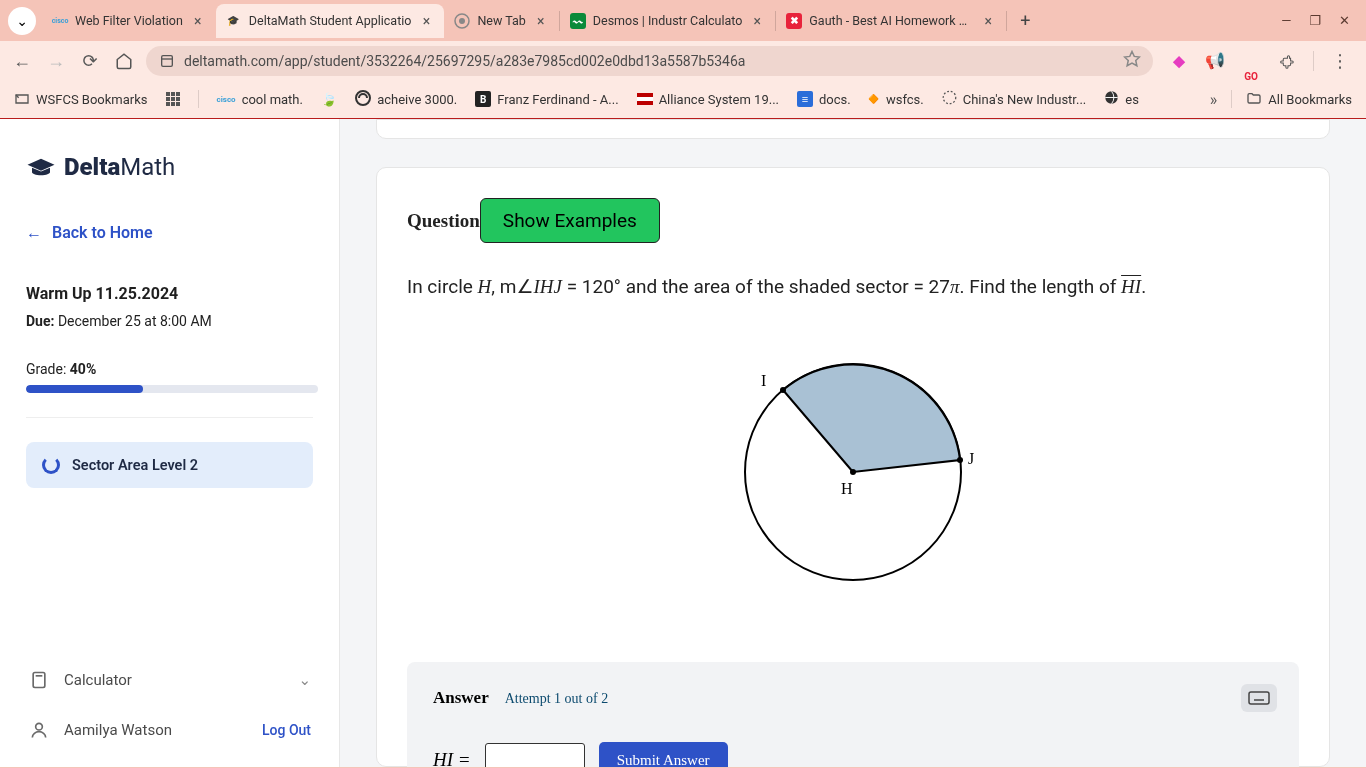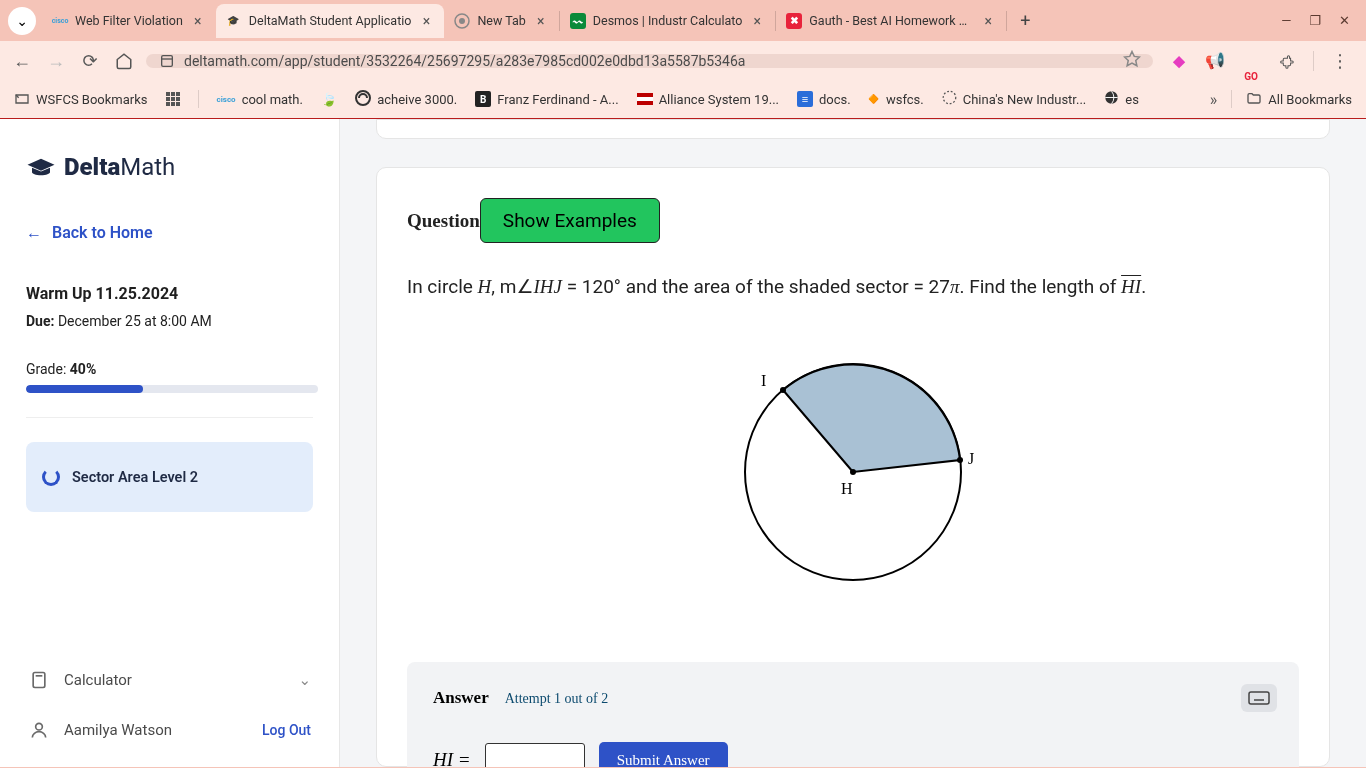--- a/index.html
+++ b/index.html
@@ -13,21 +13,21 @@
 .tab .favicon { width:16px; height:16px; flex:none; border-radius:2px; display:flex; align-items:center; justify-content:center; font-size:10px; }
 .tab .title { white-space:nowrap; overflow:hidden; text-overflow:ellipsis; flex:1; }
 .tab .close { width:16px; height:16px; flex:none; font-size:14px; color:#555; display:flex; align-items:center; justify-content:center; }
 .tab-sep { width:1px; height:20px; background:rgba(0,0,0,.15); }
 .newtab { width:28px; height:28px; display:flex; align-items:center; justify-content:center; font-size:18px; color:#444; margin-left:4px; }
 .win-controls { margin-left:auto; display:flex; gap:18px; padding-right:8px; color:#5a3a30; font-size:13px; }
 
 .addr-row { height:39px; background:#fde9e3; display:flex; align-items:center; padding:0 10px; gap:10px; }
 .nav-btn { width:24px; height:24px; display:flex; align-items:center; justify-content:center; color:#5a5a5a; font-size:18px; }
 .nav-btn.disabled { color:#bbb; }
-.addr-bar { flex:1; height:14px; background:#efd6cf; border-radius:15px; display:flex; align-items:center; padding:0 12px; gap:8px; font-size:14px; color:#4b4b4b; }
+.addr-bar { flex:1; height:30px; background:#efd6cf; border-radius:15px; display:flex; align-items:center; padding:0 12px; gap:8px; font-size:14px; color:#4b4b4b; }
 .addr-bar .site-icon { width:18px; height:18px; display:flex; align-items:center; justify-content:center; }
 .ext-icons { display:flex; gap:16px; align-items:center; padding:0 6px; }
 .ext-icon { width:20px; height:20px; display:flex; align-items:center; justify-content:center; }
 
 .bm-row { height:39px; background:#fde9e3; display:flex; align-items:center; padding:0 14px; gap:18px; font-size:13px; color:#333; border-bottom:1px solid #b91c1c; }
 .bm-item { display:flex; align-items:center; gap:6px; white-space:nowrap; }
 .bm-sep { width:1px; height:18px; background:rgba(0,0,0,.12); }
 .bm-right { margin-left:auto; display:flex; align-items:center; gap:14px; }
 
 .page { height:648px; display:flex; background:#f4f5f7; }
@@ -38,21 +38,21 @@
 .logo svg { width:30px; height:22px; }
 .back-home { margin-top:42px; display:flex; align-items:center; gap:10px; font-size:16px; font-weight:600; color:#2e52c7; }
 .assignment-title { margin-top:42px; font-size:16px; font-weight:700; color:#1f1f1f; }
 .due { margin-top:10px; font-size:14px; color:#222; }
 .due b { font-weight:700; }
 .grade-label { margin-top:32px; font-size:14px; color:#222; }
 .grade-label b { font-weight:700; }
 .progress { margin-top:8px; width:292px; height:8px; background:#e4e7ef; border-radius:4px; overflow:hidden; }
 .progress .fill { height:100%; background:#2e52c7; border-radius:4px; }
 .hr { margin-top:24px; height:1px; background:#eee; }
-.skill-pill { margin-top:24px; background:#e3edfb; border-radius:8px; padding:26px 16px; display:flex; align-items:center; gap:12px; font-size:14.5px; font-weight:600; color:#1f2a44; }
+.skill-pill { margin-top:24px; background:#e3edfb; border-radius:8px; padding:14px 16px; display:flex; align-items:center; gap:12px; font-size:14.5px; font-weight:600; color:#1f2a44; }
 .spinner { width:18px; height:18px; border:3px solid #2e52c7; border-top-color:transparent; border-radius:50%; }
 
 .sb-bottom { margin-top:auto; }
 .sb-row { display:flex; align-items:center; gap:14px; padding:14px 2px; font-size:15px; color:#4a4a4a; }
 .sb-row .icon { width:22px; height:22px; display:flex; align-items:center; justify-content:center; color:#6a6a6a; }
 .logout { margin-left:auto; color:#2e52c7; font-size:14px; font-weight:500; }
 
 
 .main { flex:1; padding:0 36px 0 36px; overflow:hidden; position:relative; }
 .card-ghost { margin-top:0; height:20px; background:#fff; border:1px solid #e5e5e5; border-radius:0 0 10px 10px; }

